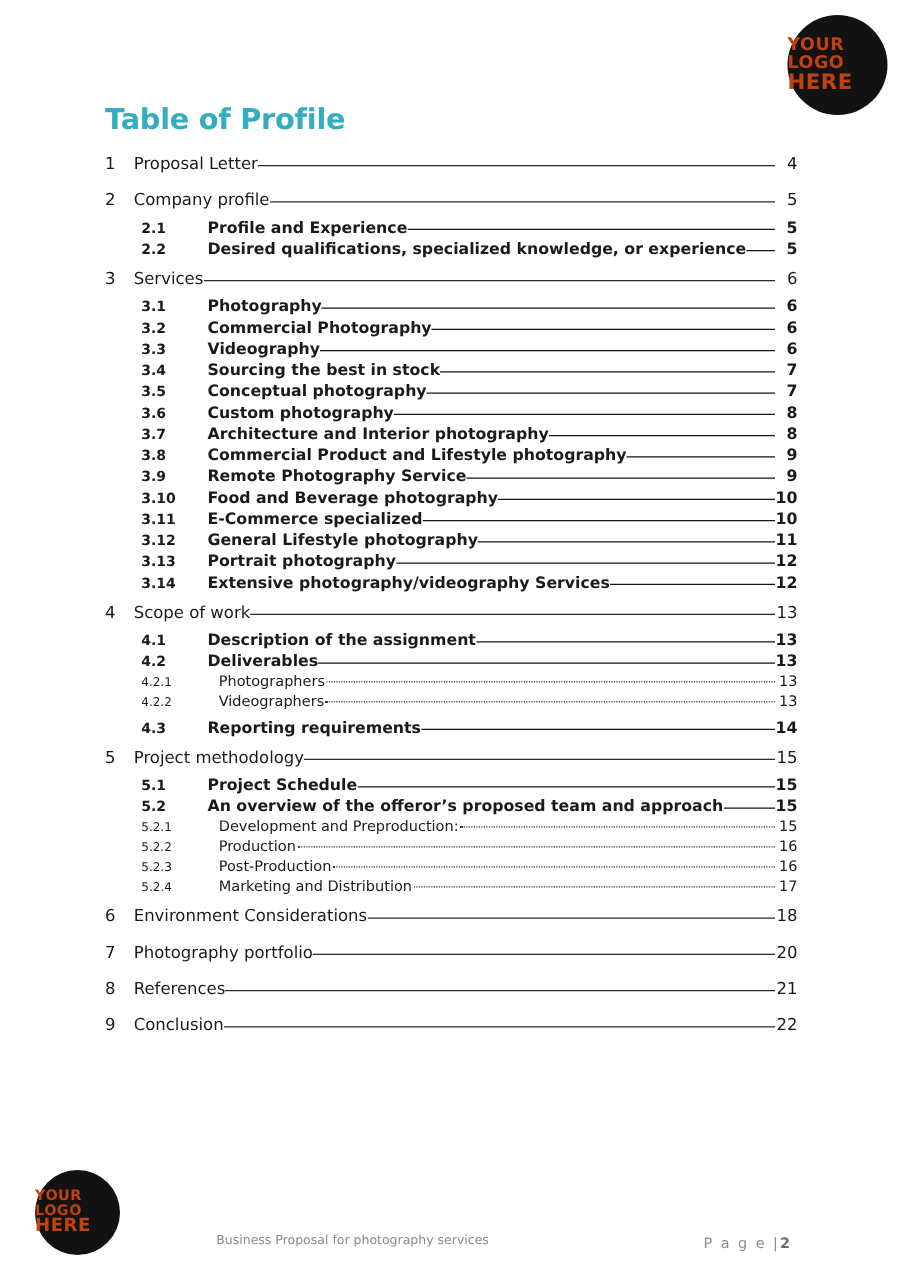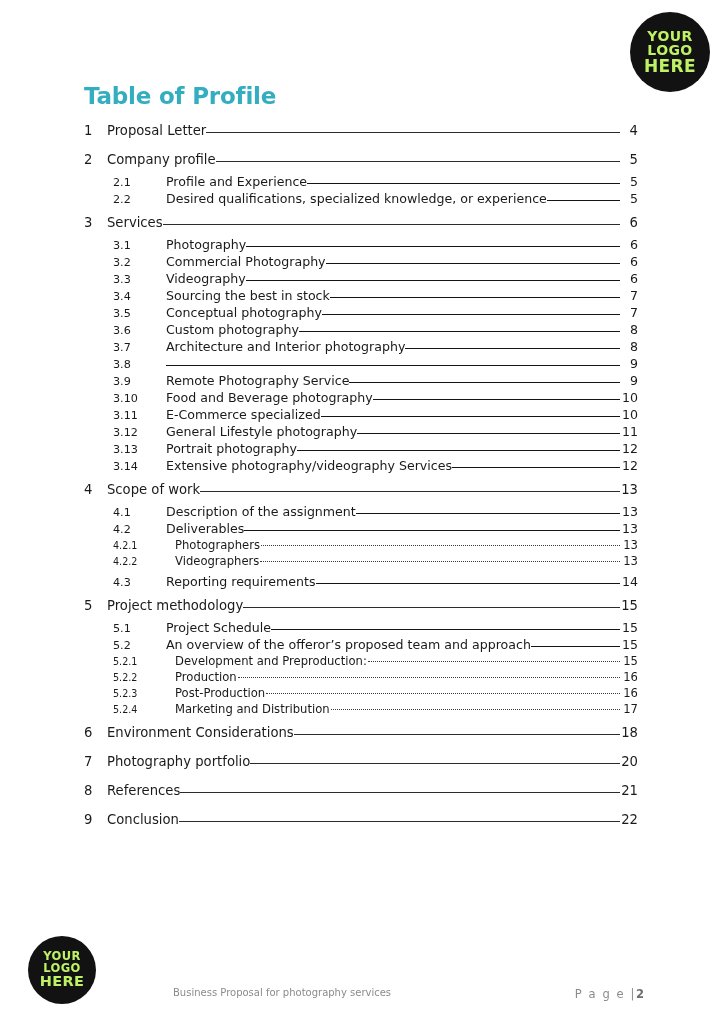--- a/index.html
+++ b/index.html
@@ -17,24 +17,24 @@
     background: #ffffff;
     overflow: hidden;
     box-sizing: border-box;
   }
 
   
   .logo-circle {
     position: absolute;
     border-radius: 50%;
     background: #121212;
-    color: #bef264;
+    color: #c2410c;
     display: flex;
     flex-direction: column;
-    align-items: center;
+    align-items: flex-start;
     justify-content: center;
     font-family: "DejaVu Sans", "Liberation Sans", sans-serif;
     font-weight: bold;
     line-height: 1.02;
     text-align: center;
     letter-spacing: 0.4px;
   }
   .logo-top {
     right: 14px;
     top: 12px;
@@ -108,21 +108,21 @@
     content: "";
     position: absolute;
     left: 0; right: 0;
     bottom: 2px;
     border-bottom: 1px solid #2b2b2b;
   }
 
   
   .lvl2 {
     font-size: 12.6px;
-    font-weight: normal;
+    font-weight: bold;
     height: 17px;
   }
   .lvl2 .num {
     width: 53px;
     margin-left: 29px;
     font-size: 11.2px;
   }
   .lvl2 .leader::after {
     content: "";
     position: absolute;
@@ -157,21 +157,21 @@
   
   .footer-text {
     position: absolute;
     left: 173px;
     top: 987px;
     font-size: 10px;
     color: #8b8b8b;
   }
   .footer-page {
     position: absolute;
-    right: 80px;
+    right: 92px;
     top: 987px;
     font-size: 11.5px;
     color: #8b8b8b;
     letter-spacing: 1.6px;
   }
   .footer-page b {
     color: #6d6d6d;
     letter-spacing: 0;
   }
 </style>
@@ -256,20 +256,21 @@
         <span class="pnum">8</span>
       </div>
       <div class="toc-row lvl2">
         <span class="num">3.7</span>
         <span class="label">Architecture and Interior photography</span>
         <span class="leader"></span>
         <span class="pnum">8</span>
       </div>
       <div class="toc-row lvl2">
         <span class="num">3.8</span>
+        <span class="label">Commercial Product and Lifestyle photography</span>
         <span class="leader"></span>
         <span class="pnum">9</span>
       </div>
       <div class="toc-row lvl2">
         <span class="num">3.9</span>
         <span class="label">Remote Photography Service</span>
         <span class="leader"></span>
         <span class="pnum">9</span>
       </div>
       <div class="toc-row lvl2">

